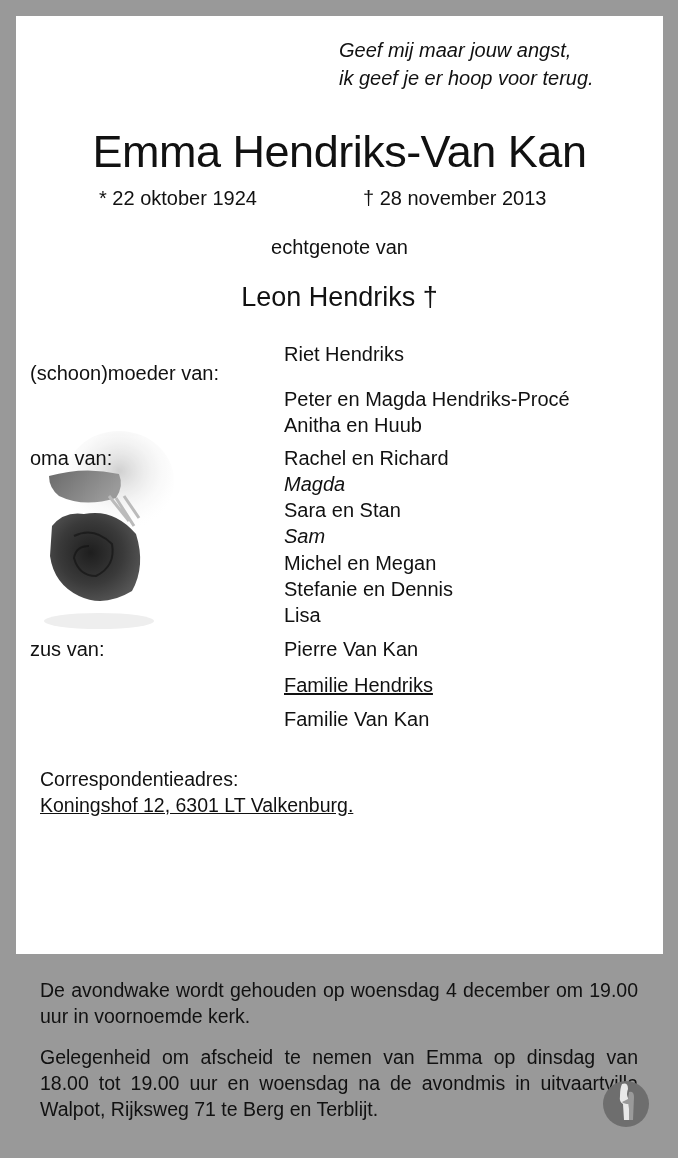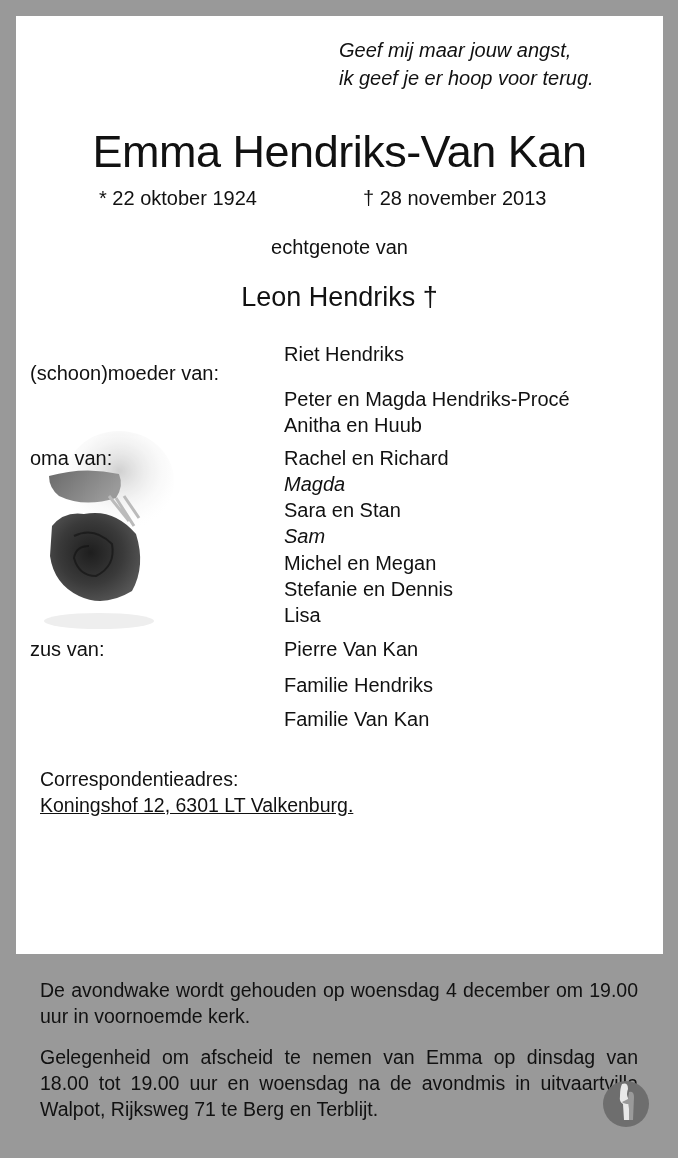--- a/index.html
+++ b/index.html
@@ -99,21 +99,21 @@
   <div class="abs rel-item italic" style="top:457px;">Magda</div>
   <div class="abs rel-item" style="top:483px;">Sara en Stan</div>
   <div class="abs rel-item italic" style="top:509px;">Sam</div>
   <div class="abs rel-item" style="top:536px;">Michel en Megan</div>
   <div class="abs rel-item" style="top:562px;">Stefanie en Dennis</div>
   <div class="abs rel-item" style="top:588px;">Lisa</div>
 
   <div class="abs rel-label" style="top:622px;">zus van:</div>
   <div class="abs rel-item" style="top:622px;">Pierre Van Kan</div>
 
-  <div class="abs rel-item" style="top:658px;">Familie Hendriks</div>
+  <div class="abs rel-item" style="top:658px;text-decoration:underline;">Familie Hendriks</div>
   <div class="abs rel-item" style="top:684px;margin-top:8px;">Familie Van Kan</div>
 
   <div class="abs para" style="top:750px;">Correspondentieadres:</div>
   <div class="abs para" style="top:776px;text-decoration:underline;">Koningshof 12, 6301 LT  Valkenburg.</div>
 
   <div class="abs para justify" style="top:961px;">De avondwake wordt gehouden op woensdag 4 december om 19.00 uur in voornoemde kerk.</div>
   <div class="abs para justify" style="top:1028px;">Gelegenheid om afscheid te nemen van Emma op dinsdag van 18.00 tot 19.00 uur en woensdag na de avondmis in uitvaartvilla Walpot, Rijksweg 71 te Berg en Terblijt.</div>
 </div>
 
 <div class="abs logo">

